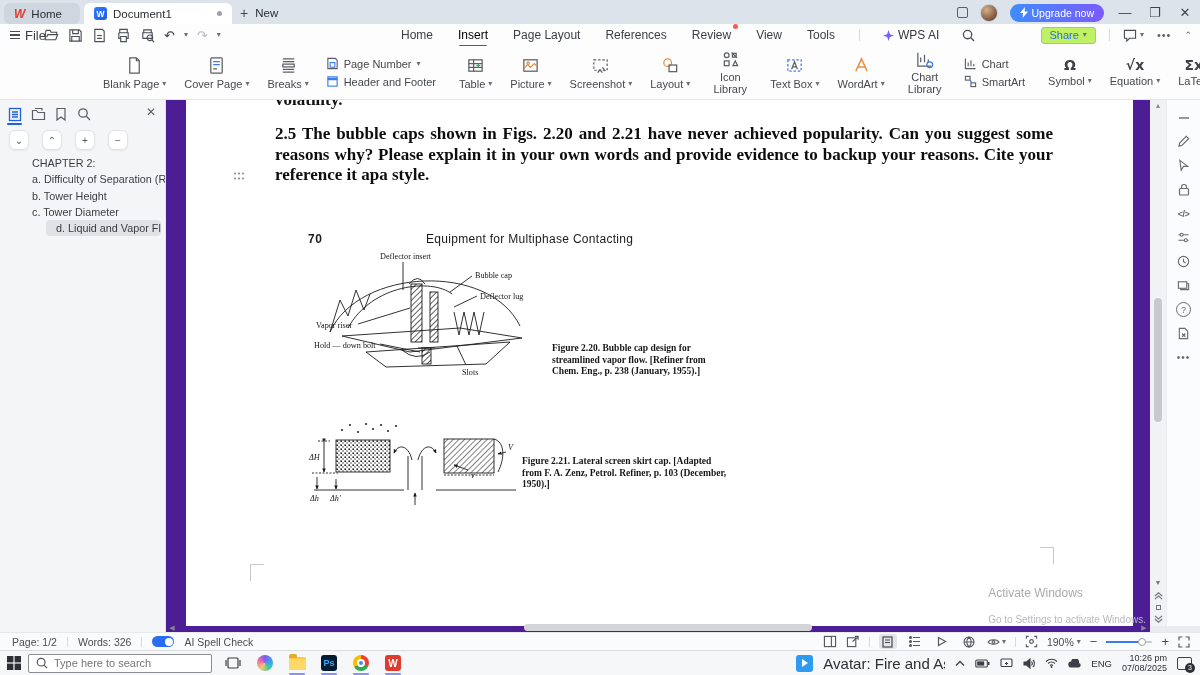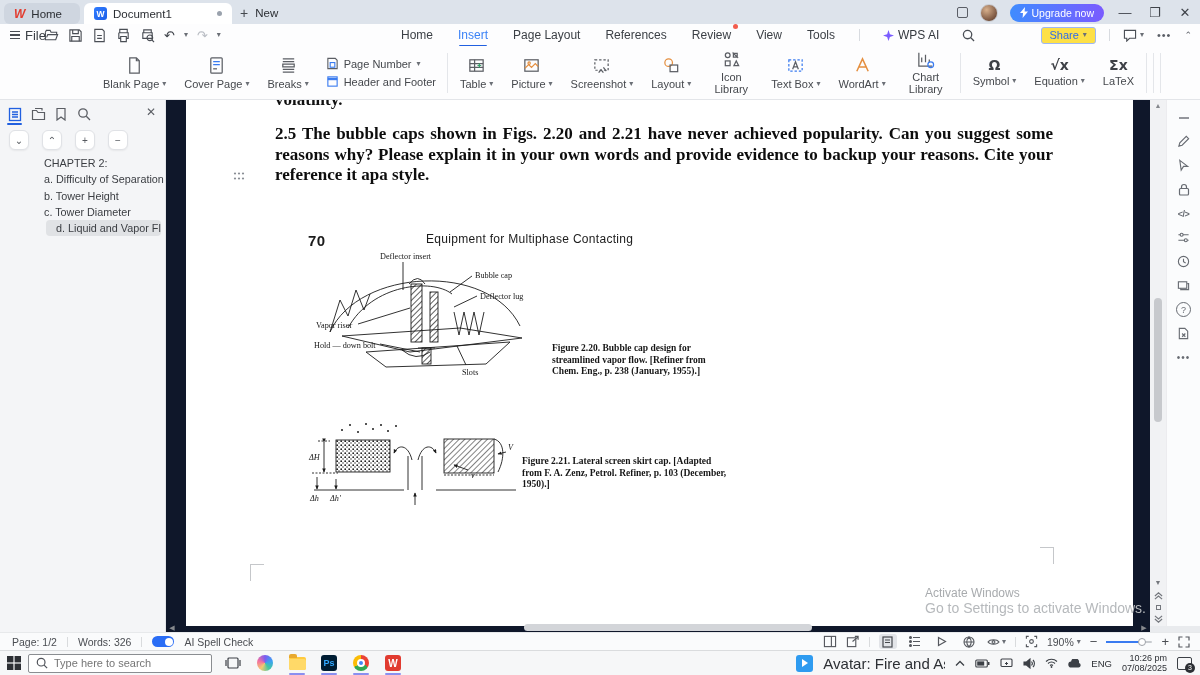--- a/index.html
+++ b/index.html
@@ -28,27 +28,27 @@
 .menubar{position:absolute;top:24px;left:0;right:0;height:22px;background:#fdfdfe;display:flex;align-items:center}
 .filegrp{position:absolute;left:10px;display:flex;align-items:center;gap:5px;color:#3c4046;font-size:13px}
 .hamb{display:inline-block;width:10px}
 .hamb i{display:block;height:1.4px;background:#4a4e55;margin:2px 0}
 .qat{position:absolute;left:44px;display:flex;align-items:center;gap:9px}
 .qat svg{display:block}
 .undoarr{font-size:13px;color:#3f434a}
 .redoarr{font-size:13px;color:#b9bdc4}
 .mtabs{position:absolute;left:400px;display:flex;align-items:center;gap:23px;font-size:12px;color:#3c4046}
 .mtab{position:relative;padding:2px 1px}
-.mtab.active{color:#3b82f6}
+.mtab.active{color:#000000}
 .mtab.active::after{content:"";position:absolute;left:2px;right:2px;bottom:-3px;height:2.5px;border-radius:2px;background:#2160e0}
 .reviewdot{position:absolute;top:-2px;right:-6px;width:5px;height:5px;border-radius:50%;background:#f25d4e}
 .mdiv{width:1px;height:12px;background:#d8dbe0}
 .wpsai{display:flex;align-items:center;gap:4px;color:#34383e}
 .mb-right{position:absolute;right:8px;display:flex;align-items:center;gap:13px}
-.sharebtn{height:17px;border:1px solid #9db7f5;border-radius:3px;color:#2e6bea;font-size:11px;display:flex;align-items:center;gap:4px;padding:0 8px;background:#fde047}
+.sharebtn{height:17px;border:1px solid #9db7f5;border-radius:3px;color:#2e6bea;font-size:11px;display:flex;align-items:center;gap:4px;padding:0 8px;background:#bef264}
 .dda{font-size:8px;color:#6b6f76;line-height:1}
 .more3{color:#5a5e66;letter-spacing:1px;font-size:11px}
 .chevup{font-size:9px;color:#5a5e66}
 
 
 .ribbon{position:absolute;top:46px;left:0;right:0;height:54px;background:#fdfdfe;border-bottom:1px solid #e3e5e9;display:flex;align-items:center;padding-left:94px}
 .rb{display:flex;flex-direction:column;align-items:center;justify-content:center;gap:3px;padding:0 9px;height:48px}
 .rb .lrow{display:flex;align-items:center;gap:3px;font-size:11px;color:#45484d;white-space:nowrap}
 .rb .lrow.wrap{white-space:normal;width:44px;text-align:center;line-height:1.05}
 .rstack{display:flex;flex-direction:column;justify-content:center;gap:5px;padding:0 8px;height:48px}
@@ -60,40 +60,40 @@
 
 .main{position:absolute;top:100px;bottom:43px;left:0;right:0;background:#e9ebee}
 
 .sidebar{position:absolute;left:0;top:0;bottom:0;width:166px;background:#f4f5f7;border-right:1px solid #e3e5e8}
 .sb-icons{position:absolute;top:6px;left:0;right:0;height:18px}
 .sbi{position:absolute;top:1px}
 .sb-underline{position:absolute;left:7px;top:17px;width:15px;height:2px;background:#2160e0;border-radius:1px}
 .sb-btns{position:absolute;top:30px;left:9px;display:flex;gap:13px}
 .sqbtn{width:20px;height:20px;background:#fff;border:1px solid #e0e2e6;border-radius:6px;box-shadow:0 1px 2px rgba(0,0,0,.06);display:flex;align-items:center;justify-content:center;font-size:10px;color:#55595f}
 .navlist{position:absolute;top:55px;left:0;right:0;font-size:10.8px;color:#3a3d42}
-.navitem{position:relative;height:16.3px;line-height:16.3px;padding-left:44px;white-space:nowrap;overflow:hidden}
+.navitem{position:relative;height:16.3px;line-height:16.3px;padding-left:32px;white-space:nowrap;overflow:hidden}
 .navitem.sel{background:#e0e2e5;border-radius:4px;margin:0 4px 0 46px;padding-left:10px}
 
-.docarea{position:absolute;left:166px;right:50px;top:0;bottom:0;background:#0f172a;overflow:hidden}
+.docarea{position:absolute;left:166px;right:50px;top:0;bottom:0;background:#4c1d95;overflow:hidden}
 .page{position:absolute;left:20px;width:947px;top:0;bottom:6px;background:#fff;overflow:hidden}
 .clipline{position:absolute;left:89px;top:-10px;font-family:"Liberation Serif",serif;font-weight:bold;font-size:17px;color:#111}
 .question{position:absolute;left:89px;top:24px;width:778px;font-family:"Liberation Serif",serif;font-weight:bold;font-size:17px;line-height:1.21;color:#0d0d0d;text-align:justify}
 .handle{position:absolute;left:47px;top:72px}
 .scan{position:absolute;left:110px;top:130px;width:470px;height:290px;color:#1b1b1b}
-.scan .pno{position:absolute;left:12px;top:2px;font-size:15px;font-weight:bold;letter-spacing:.5px}
+.scan .pno{position:absolute;left:12px;top:2px;font-size:12px;font-weight:bold;letter-spacing:.5px}
 .scan .rhead{position:absolute;left:130px;top:2px;font-size:12px;font-weight:normal;letter-spacing:.3px}
 .fig1{position:absolute;left:18px;top:20px}
 .fig2{position:absolute;left:12px;top:190px}
 .cap{position:absolute;font-family:"Liberation Serif",serif;font-size:9.5px;font-weight:bold;line-height:1.22;color:#161616}
 .cap1{left:256px;top:113px;width:178px}
 .cap2{left:226px;top:226px;width:215px}
 .mark{position:absolute;width:14px;height:17px;border-top:1px solid #c5c7ca;border-left:1px solid #c5c7ca}
 .watermark{position:absolute;right:4px;top:486px;color:#a8abae;white-space:nowrap}
 .watermark .w1{font-size:12px}
-.watermark .w2{font-size:14px;color:#b6b9bc;margin-top:0}
+.watermark .w2{font-size:10px;color:#b6b9bc;margin-top:14px}
 .hscroll{position:absolute;left:0;right:0;bottom:0;height:9px;display:flex;align-items:center}
 .hs-arrow{font-size:7px;color:#85888d;width:12px;text-align:center}
 .hs-track{flex:1;height:7px;position:relative}
 .hs-thumb{position:absolute;left:36%;width:30%;top:0;height:7px;border-radius:4px;background:#d3d5d9}
 
 .vscroll{position:absolute;right:34px;top:0;bottom:6px;width:16px;background:#f1f2f4}
 .vs-up{position:absolute;top:2px;left:0;right:0;text-align:center;font-size:7px;color:#85888d}
 .vs-thumb{position:absolute;left:4px;width:8px;border-radius:4px;background:#c7c9cd;top:198px;height:124px}
 .vs-bottom{position:absolute;bottom:2px;left:0;right:0;display:flex;flex-direction:column;align-items:center;gap:5px;color:#74777d}
 
@@ -370,20 +370,37 @@
           <span class="dda">▾</span>
         </span>
     </div>
     <div class="rb">
       <svg width="19" height="19" viewBox="0 0 20 20" stroke="#5b5e64" fill="none" stroke-width="1.3">
           <path d="M3 3v14h14"></path>
           <path d="M6 13V8M10 13V5M14 13v-3"></path>
           <circle cx="15.5" cy="15.5" r="3" stroke="#3a7bf0"></circle>
         </svg>
       <span class="lrow wrap">Chart Library</span>
+    </div>
+    <div class="rstack">
+      <div class="rsmall">
+        <svg width="13" height="13" viewBox="0 0 14 14" stroke="#5b5e64" fill="none" stroke-width="1.2">
+            <path d="M1.5 1.5v11h11"></path>
+            <path d="M4.5 10V6M7.5 10V3.5M10.5 10V7.5"></path>
+          </svg>
+        <span>Chart</span>
+      </div>
+      <div class="rsmall">
+        <svg width="13" height="13" viewBox="0 0 14 14" stroke="#5b5e64" fill="none" stroke-width="1.2">
+            <rect x="1.5" y="1.5" width="5" height="4"></rect>
+            <rect x="7.5" y="8.5" width="5" height="4"></rect>
+            <path d="M6.5 5.5l2 3" stroke="#3a7bf0"></path>
+          </svg>
+        <span>SmartArt</span>
+      </div>
     </div>
     <i class="rdiv"></i>
     <div class="rb">
       <span class="glyphic">Ω</span>
       <span class="lrow">
           <span>Symbol</span>
           <span class="dda">▾</span>
         </span>
     </div>
     <div class="rb">

